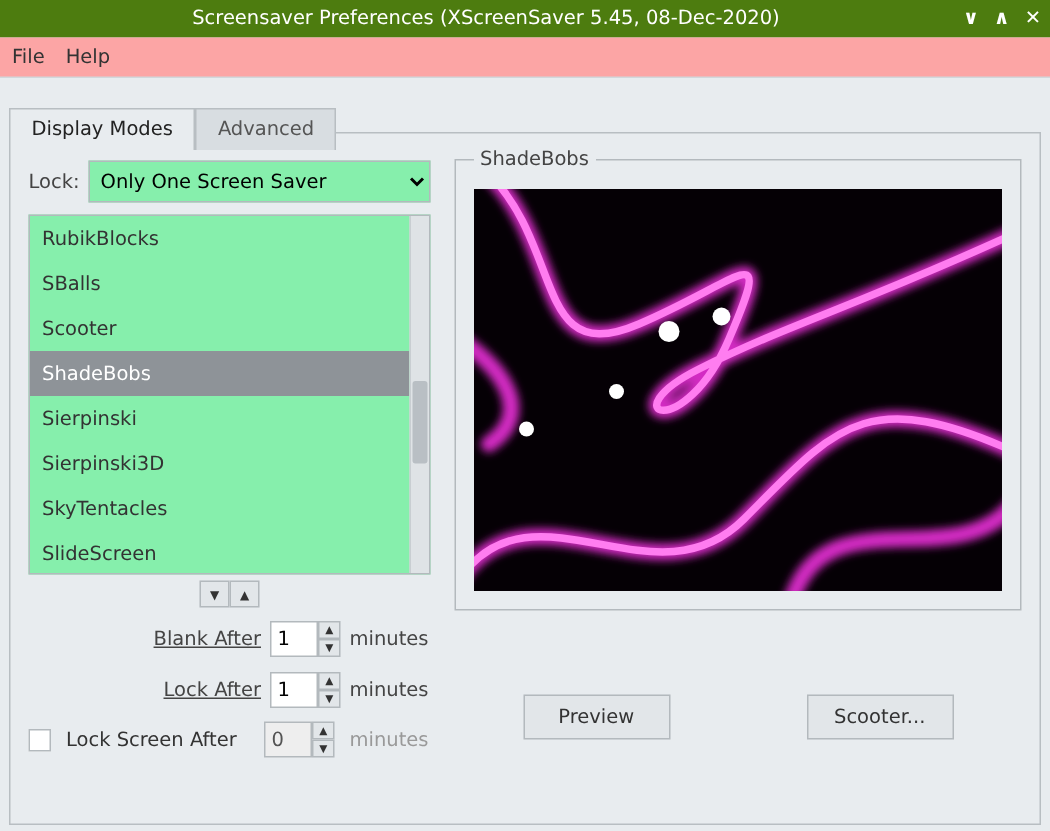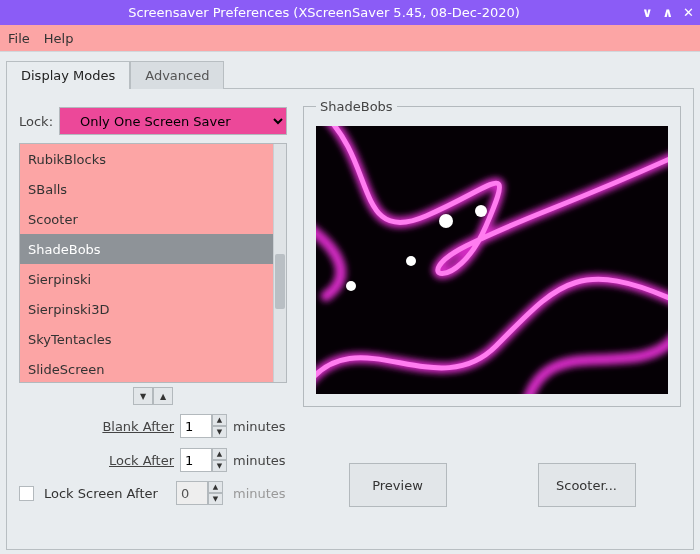--- a/index.html
+++ b/index.html
@@ -7,21 +7,21 @@
     margin: 0;
     font-family: "DejaVu Sans", "Liberation Sans", Arial, sans-serif;
     font-size: 13px;
     color: #333;
     background: #e8ecef;
     width: 700px;
     height: 554px;
     overflow: hidden;
   }
   .titlebar {
-    background: #8b5cf6;
+    background: #4d7c0f;
     color: #fff;
     height: 25px;
     display: flex;
     align-items: center;
     padding: 0 6px;
     font-size: 13px;
   }
   .titlebar .title { flex: 1; text-align: center; }
   .titlebar .icons { display: flex; gap: 10px; font-weight: bold; }
   .titlebar .winicon { cursor: pointer; }
@@ -41,21 +41,21 @@
     margin-top: 4px;
   }
   .tab {
     padding: 6px 14px;
     background: #d8dde1;
     border: 1px solid #b8bec2;
     border-bottom: none;
     color: #555;
     cursor: pointer;
     position: relative;
-    top: 1px;
+    top: 12px;
   }
   .tab.active {
     background: #e8ecef;
     color: #222;
     z-index: 2;
   }
   .tabbox {
     border: 1px solid #b8bec2;
     background: #e8ecef;
     height: 462px;
@@ -63,28 +63,28 @@
     display: flex;
     gap: 16px;
   }
   .leftpane { width: 268px; display: flex; flex-direction: column; }
   .rightpane { flex: 1; }
   .moderow { display: flex; align-items: center; gap: 6px; margin-top: 8px; margin-bottom: 8px; }
   .moderow label { color: #444; }
   .moderow select {
     flex: 1;
     height: 28px;
-    background: #ec4899;
+    background: #86efac;
     border: 1px solid #b3b9bd;
     font: inherit;
-    padding: 2px 16px;
+    padding: 2px 3px;
   }
   .listwrap {
     border: 1px solid #b3b9bd;
-    background: #fca5a5;
+    background: #86efac;
     height: 240px;
     display: flex;
     position: relative;
   }
   .list {
     flex: 1;
     overflow: hidden;
   }
   .listitem {
     padding: 6px 8px;
@@ -195,21 +195,21 @@
     overflow: hidden;
   }
   .previewimg svg { width: 100%; height: 100%; }
   .btnrow {
     display: flex;
     justify-content: space-around;
     margin-top: 56px;
   }
   .dlgbtn {
     min-width: 98px;
-    height: 44px;
+    height: 30px;
     background: #e2e6e9;
     border: 1px solid #b3b9bd;
     color: #333;
     cursor: pointer;
     display: flex;
     align-items: center;
     justify-content: center;
     padding: 0 14px;
   }
 </style>

